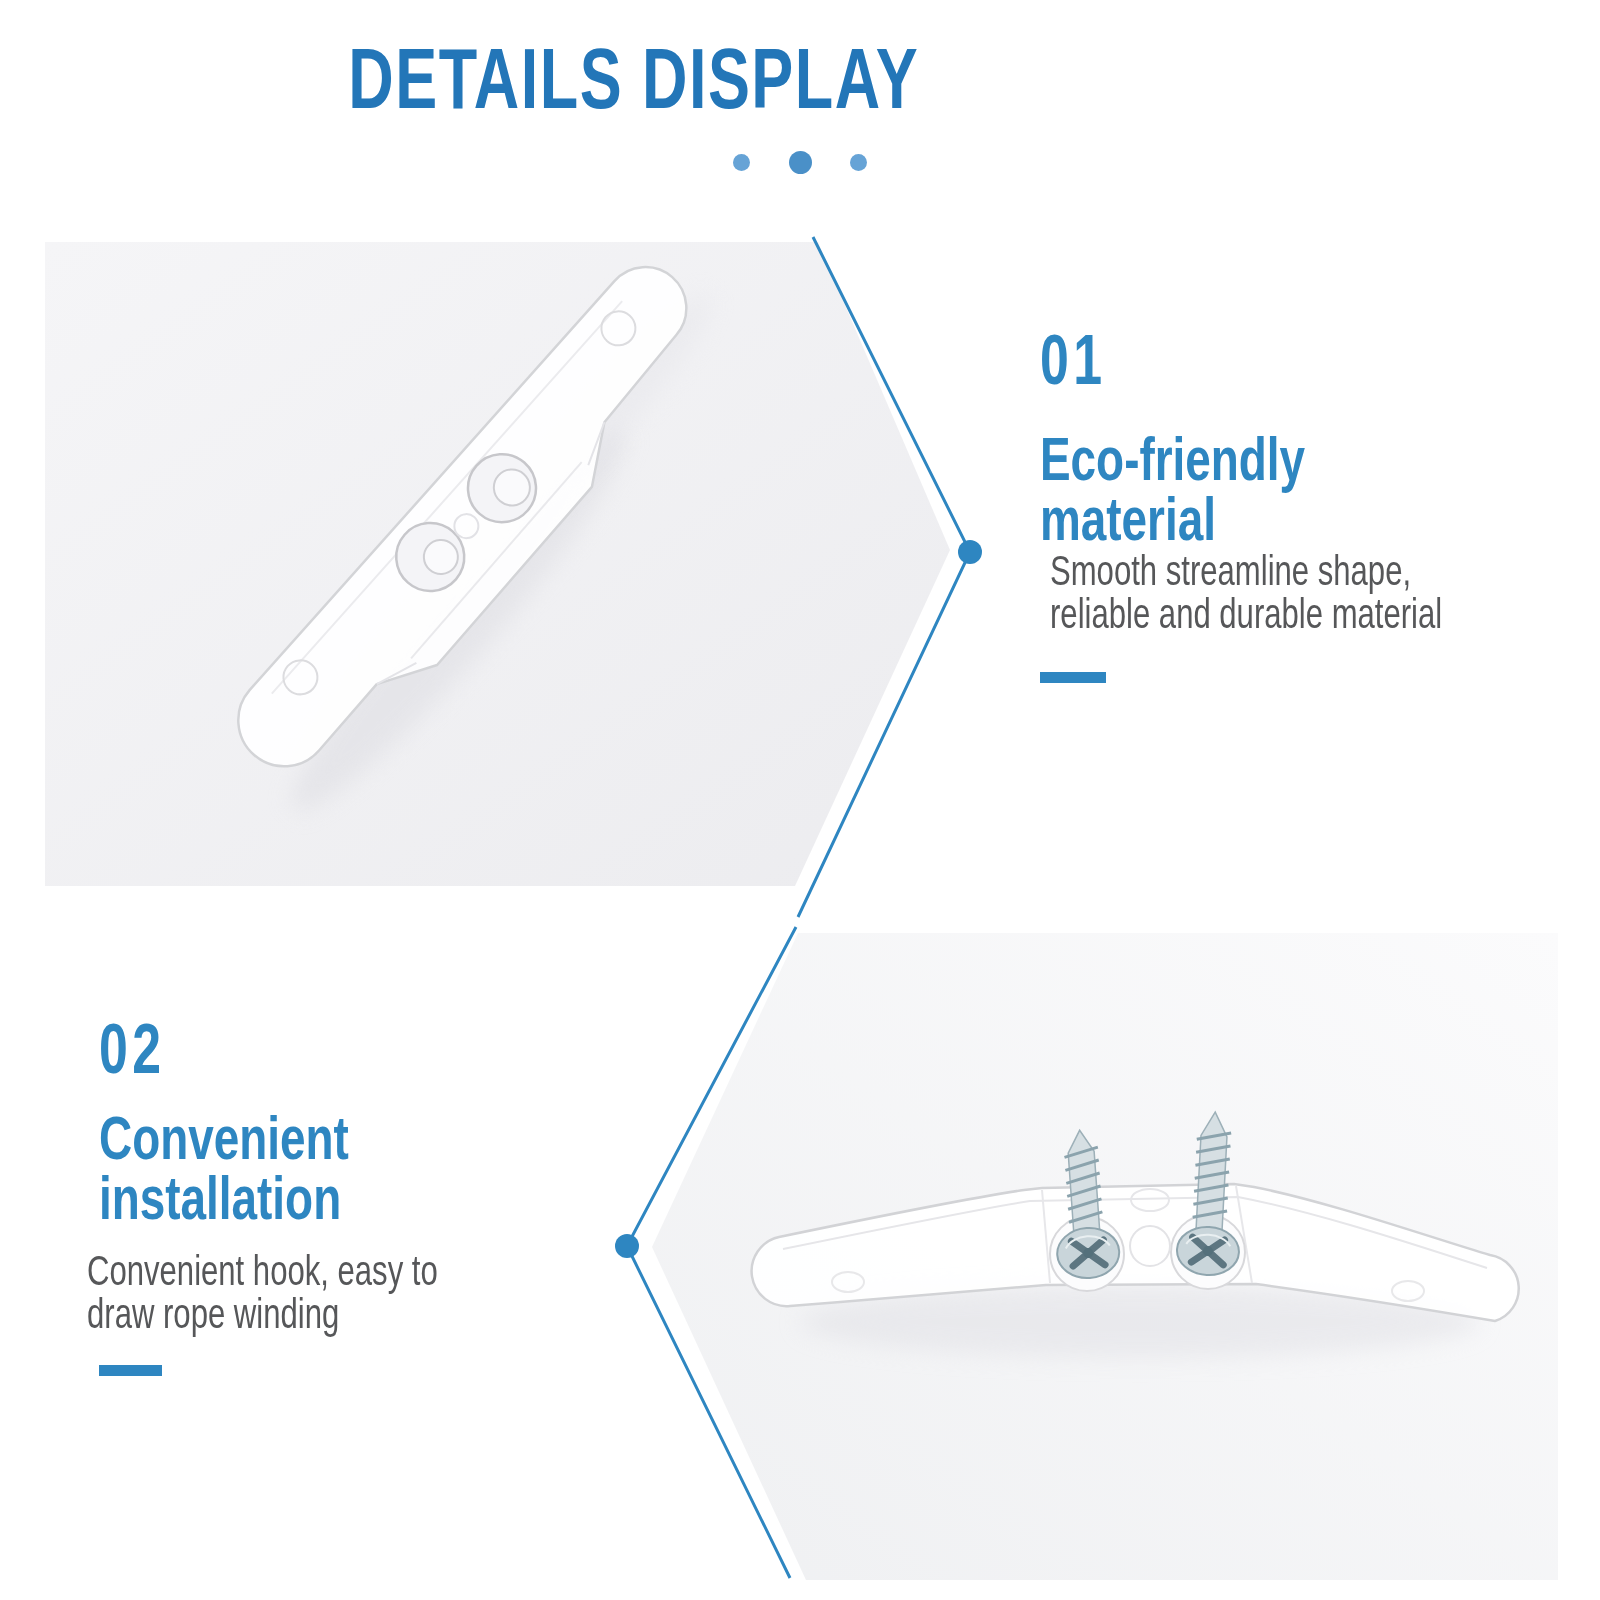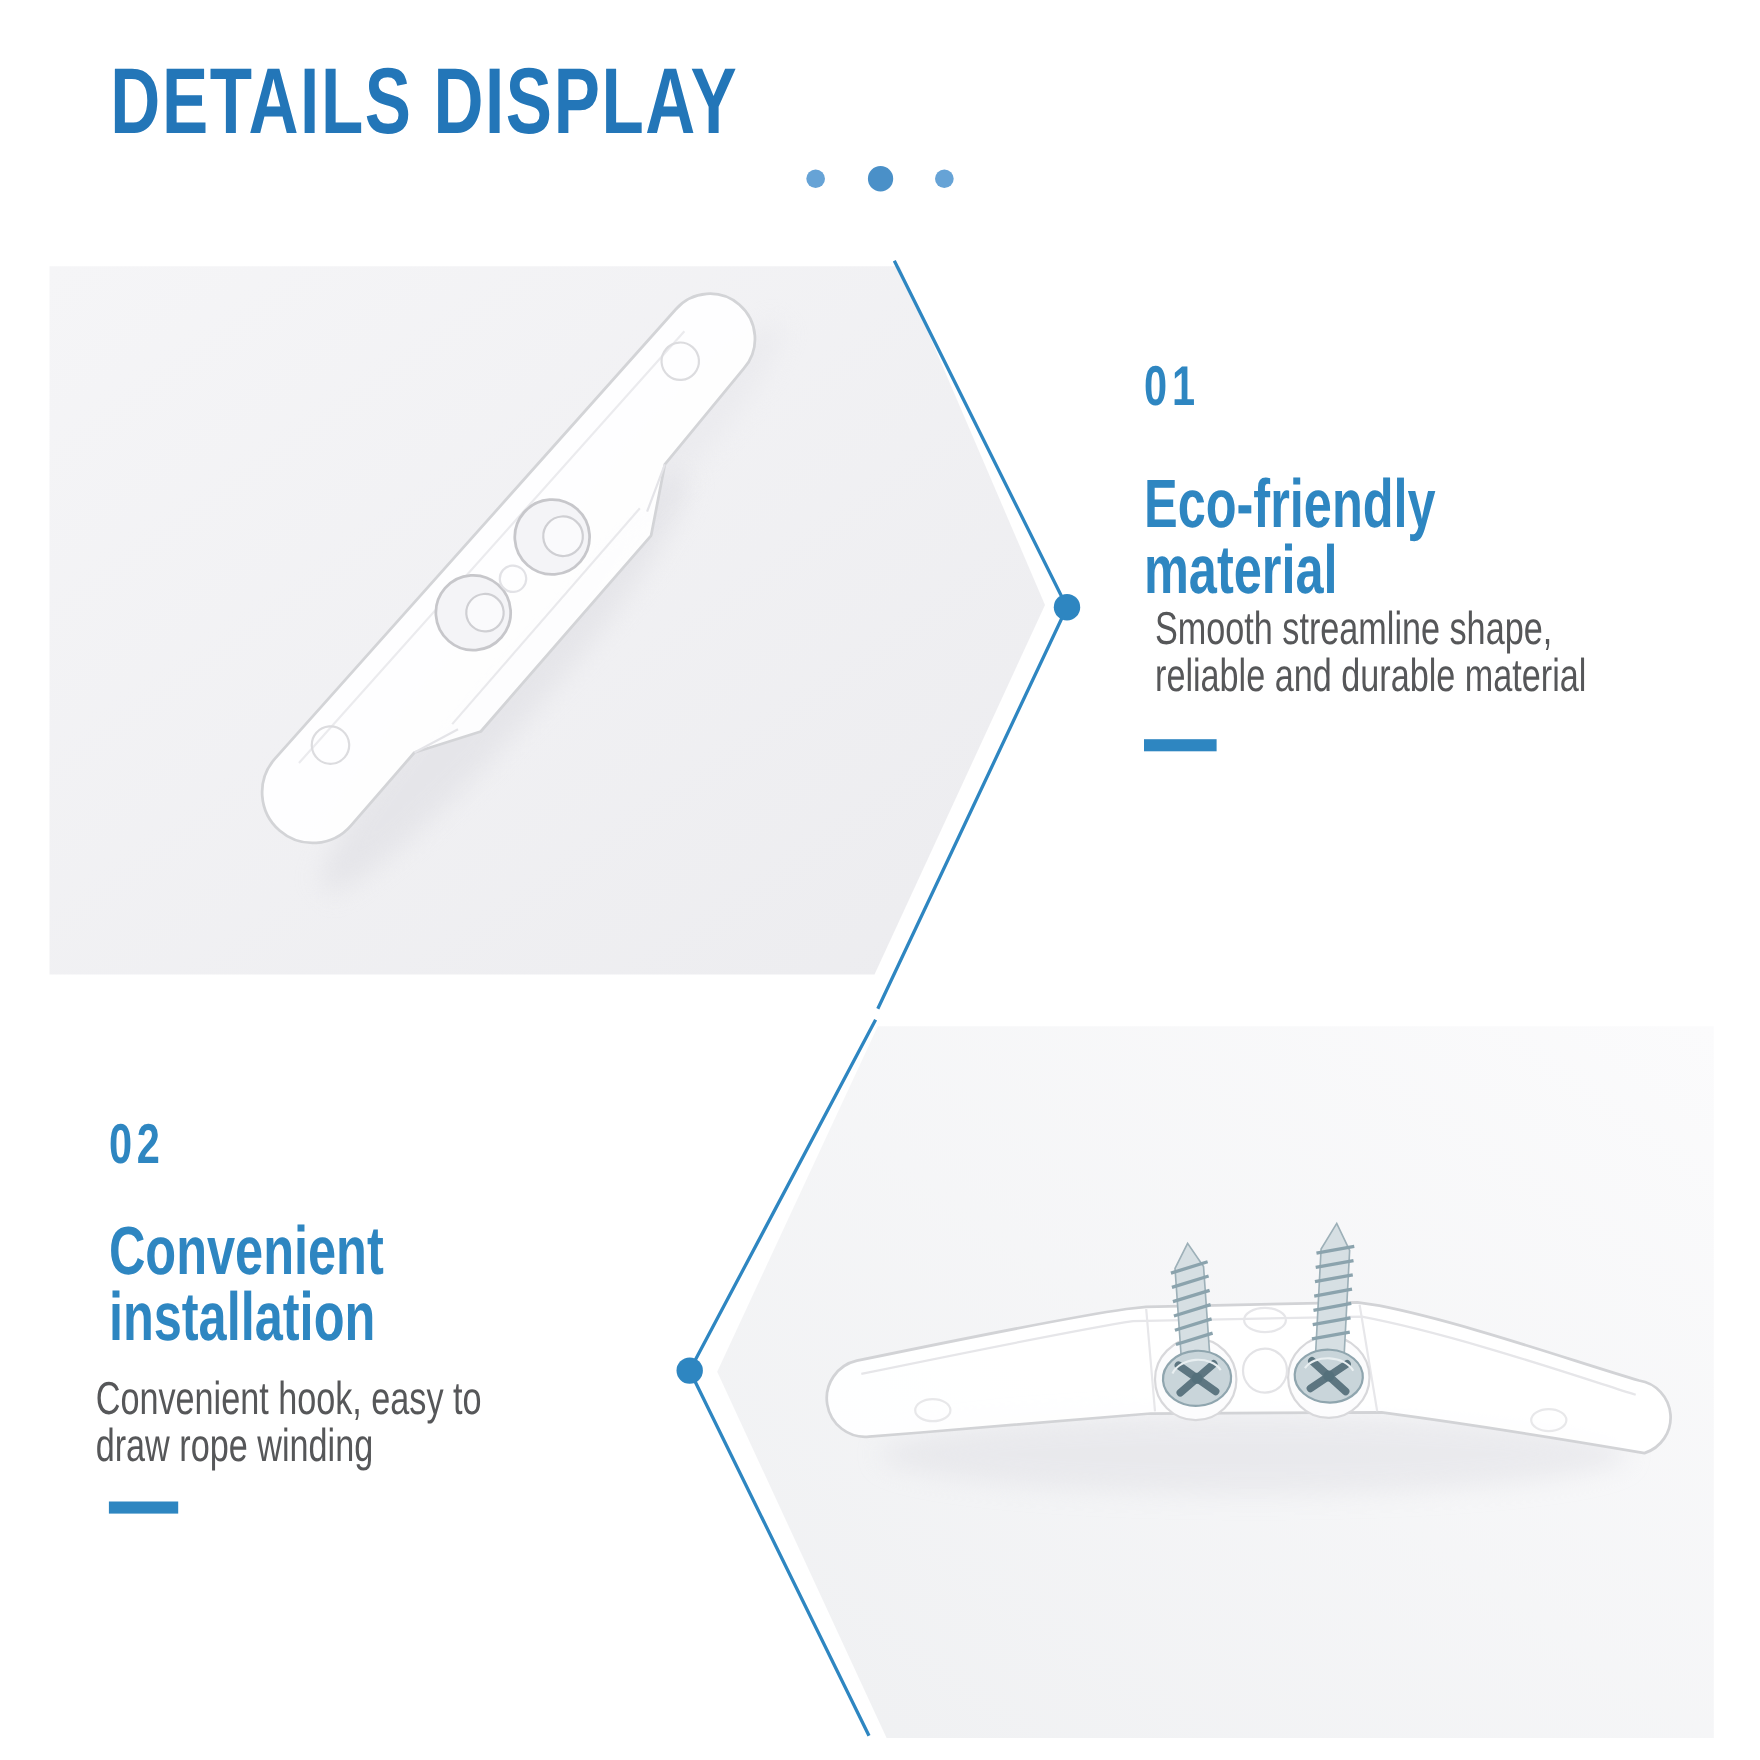--- a/index.html
+++ b/index.html
@@ -13,30 +13,30 @@
   html,body{margin:0;padding:0;background:#888;}
   .canvas{
     position:relative;width:1600px;height:1600px;margin:0 auto;
     background:var(--bg);overflow:hidden;
     font-family:"Liberation Sans","DejaVu Sans",sans-serif;
   }
   .gfx{position:absolute;left:0;top:0;}
   
   .cond{display:inline-block;transform:scaleX(.74);transform-origin:0 0;white-space:pre-line;}
   .cond-c{display:inline-block;transform:scaleX(.74);transform-origin:50% 0;white-space:nowrap;}
-  .title-wrap{position:absolute;left:0;top:44px;width:1268px;text-align:left;}
+  .title-wrap{position:absolute;left:0;top:30px;width:1268px;text-align:center;}
   .title{font-size:85px;font-weight:bold;letter-spacing:2px;color:var(--title-color);}
   .dots{position:absolute;left:0;top:148px;width:1600px;height:30px;}
   .dot{position:absolute;border-radius:50%;}
   .dot.side{width:17px;height:17px;background:var(--dot-side);top:6px;}
   .dot.mid{width:23px;height:23px;background:var(--dot-mid);top:3px;}
   .dot.d1{left:733px;}
   .dot.d2{left:789px;}
   .dot.d3{left:850px;}
-  .sec-number{position:absolute;font-size:51px;font-weight:bold;letter-spacing:6px;color:var(--accent);line-height:1;text-decoration:underline;}
+  .sec-number{position:absolute;font-size:70px;font-weight:bold;letter-spacing:6px;color:var(--accent);line-height:1;text-decoration:underline;}
   .sec-heading{position:absolute;font-size:62px;font-weight:bold;line-height:60px;color:var(--accent);}
   .sec-body{position:absolute;font-size:42px;line-height:43px;color:var(--body-color);}
   .sec-dash{position:absolute;background:var(--accent);}
   #dash-1{left:1040px;top:672px;width:66px;height:11px;}
   #dash-2{left:99px;top:1365px;width:63px;height:11px;}
 </style>
 </head>
 <body>
 
 <div class="canvas">

